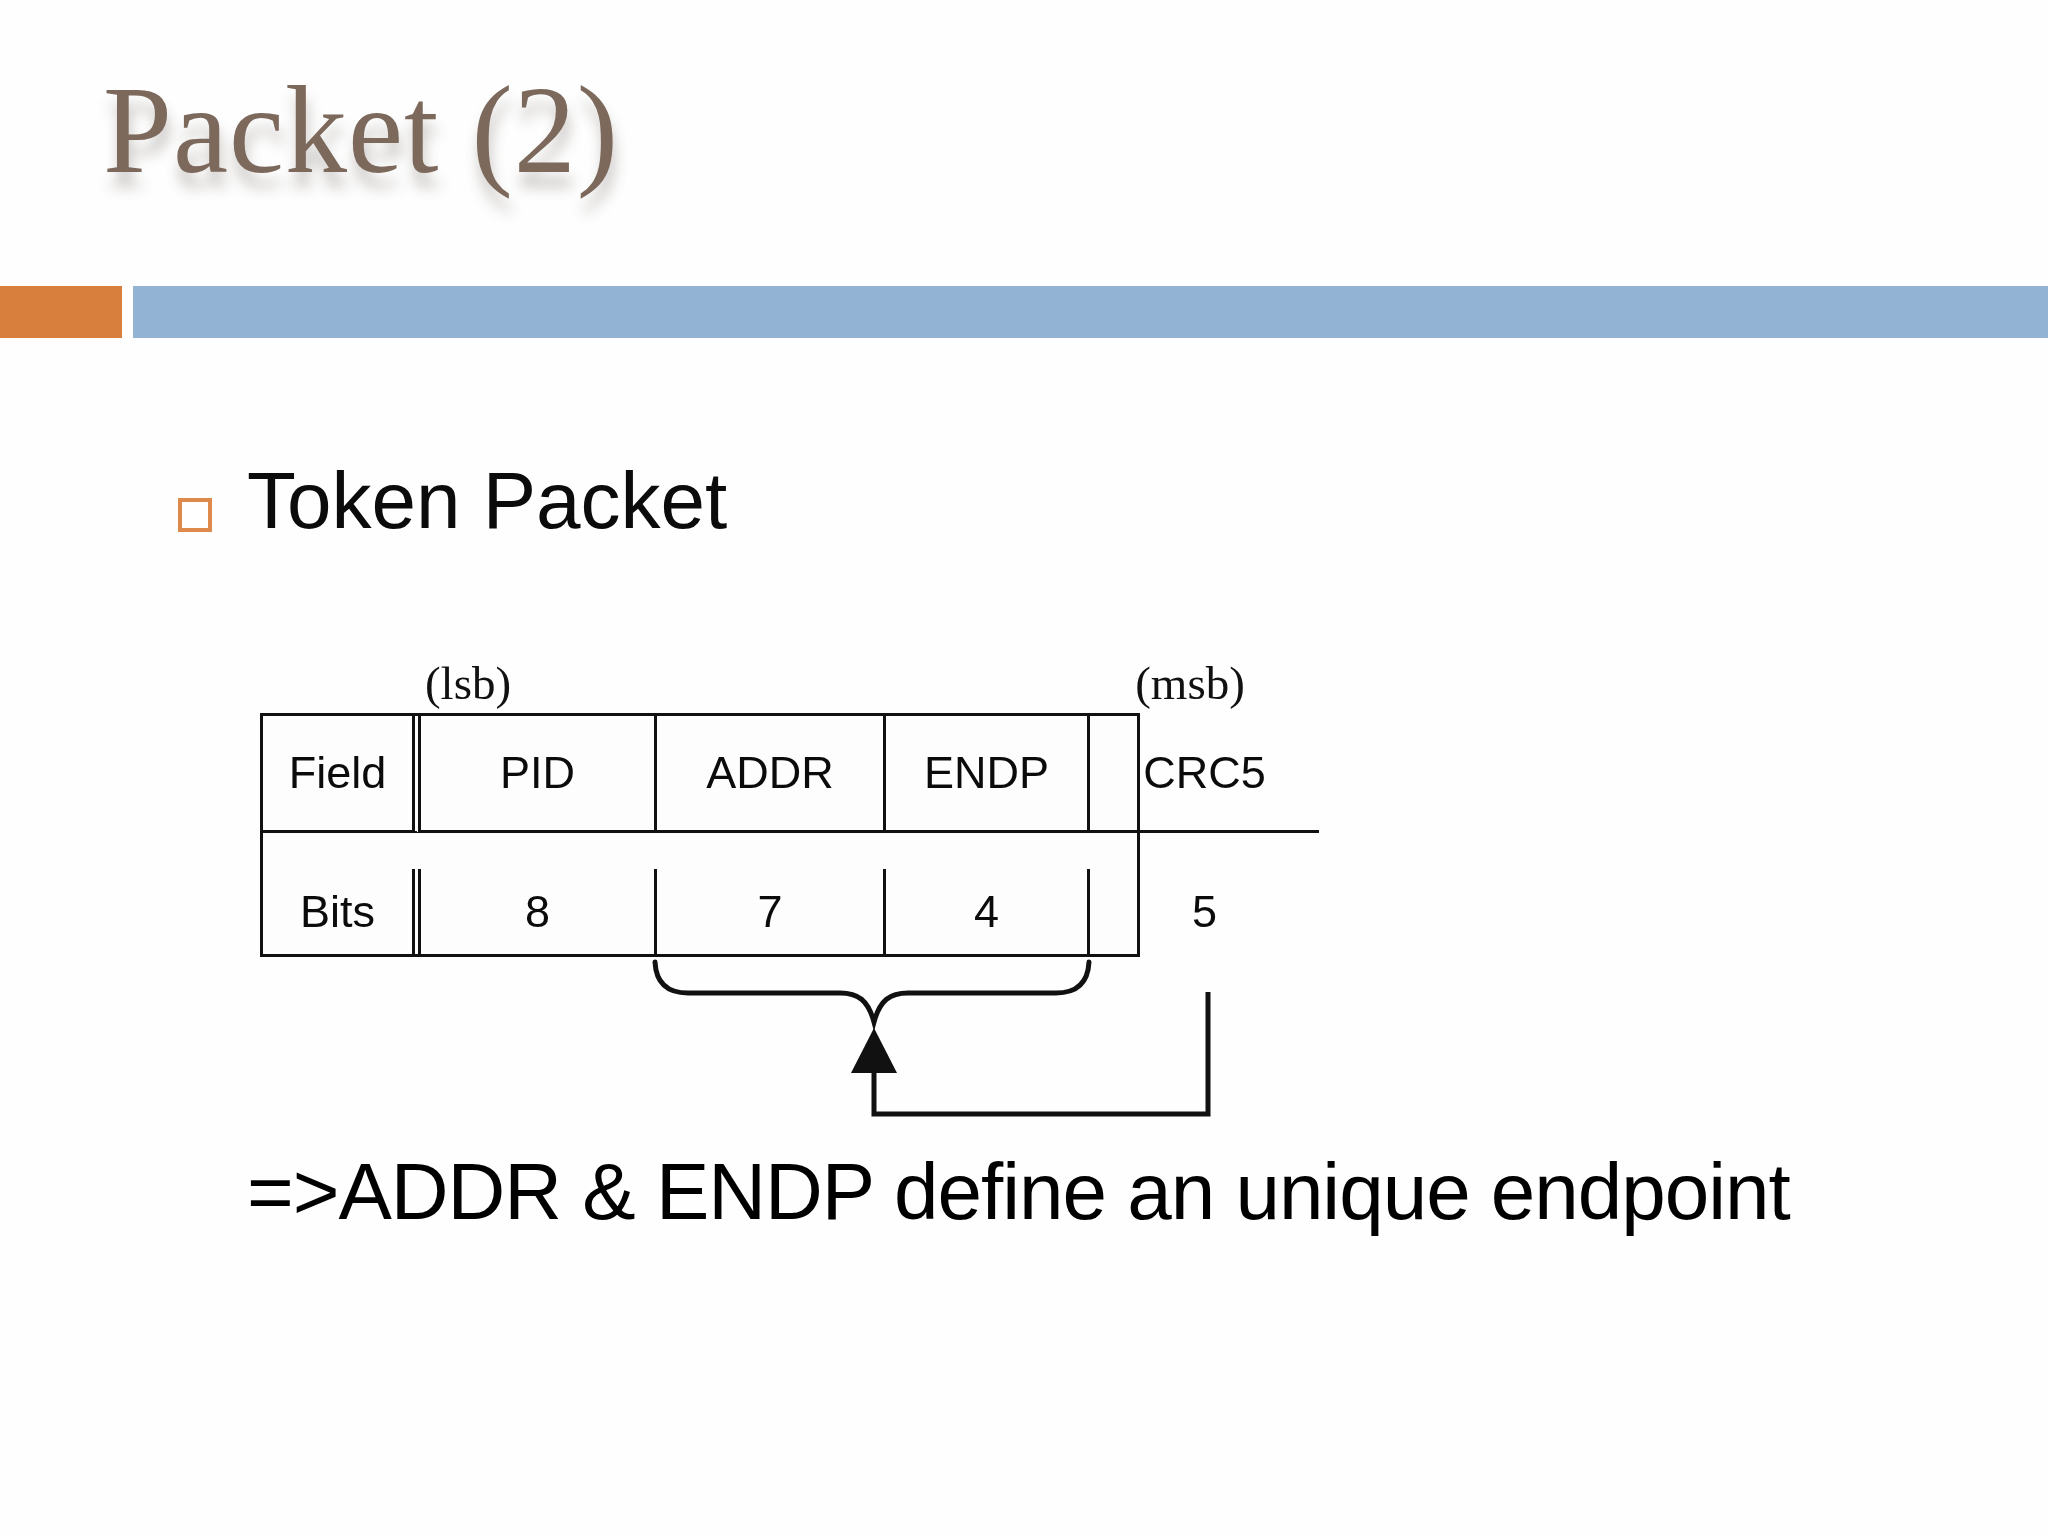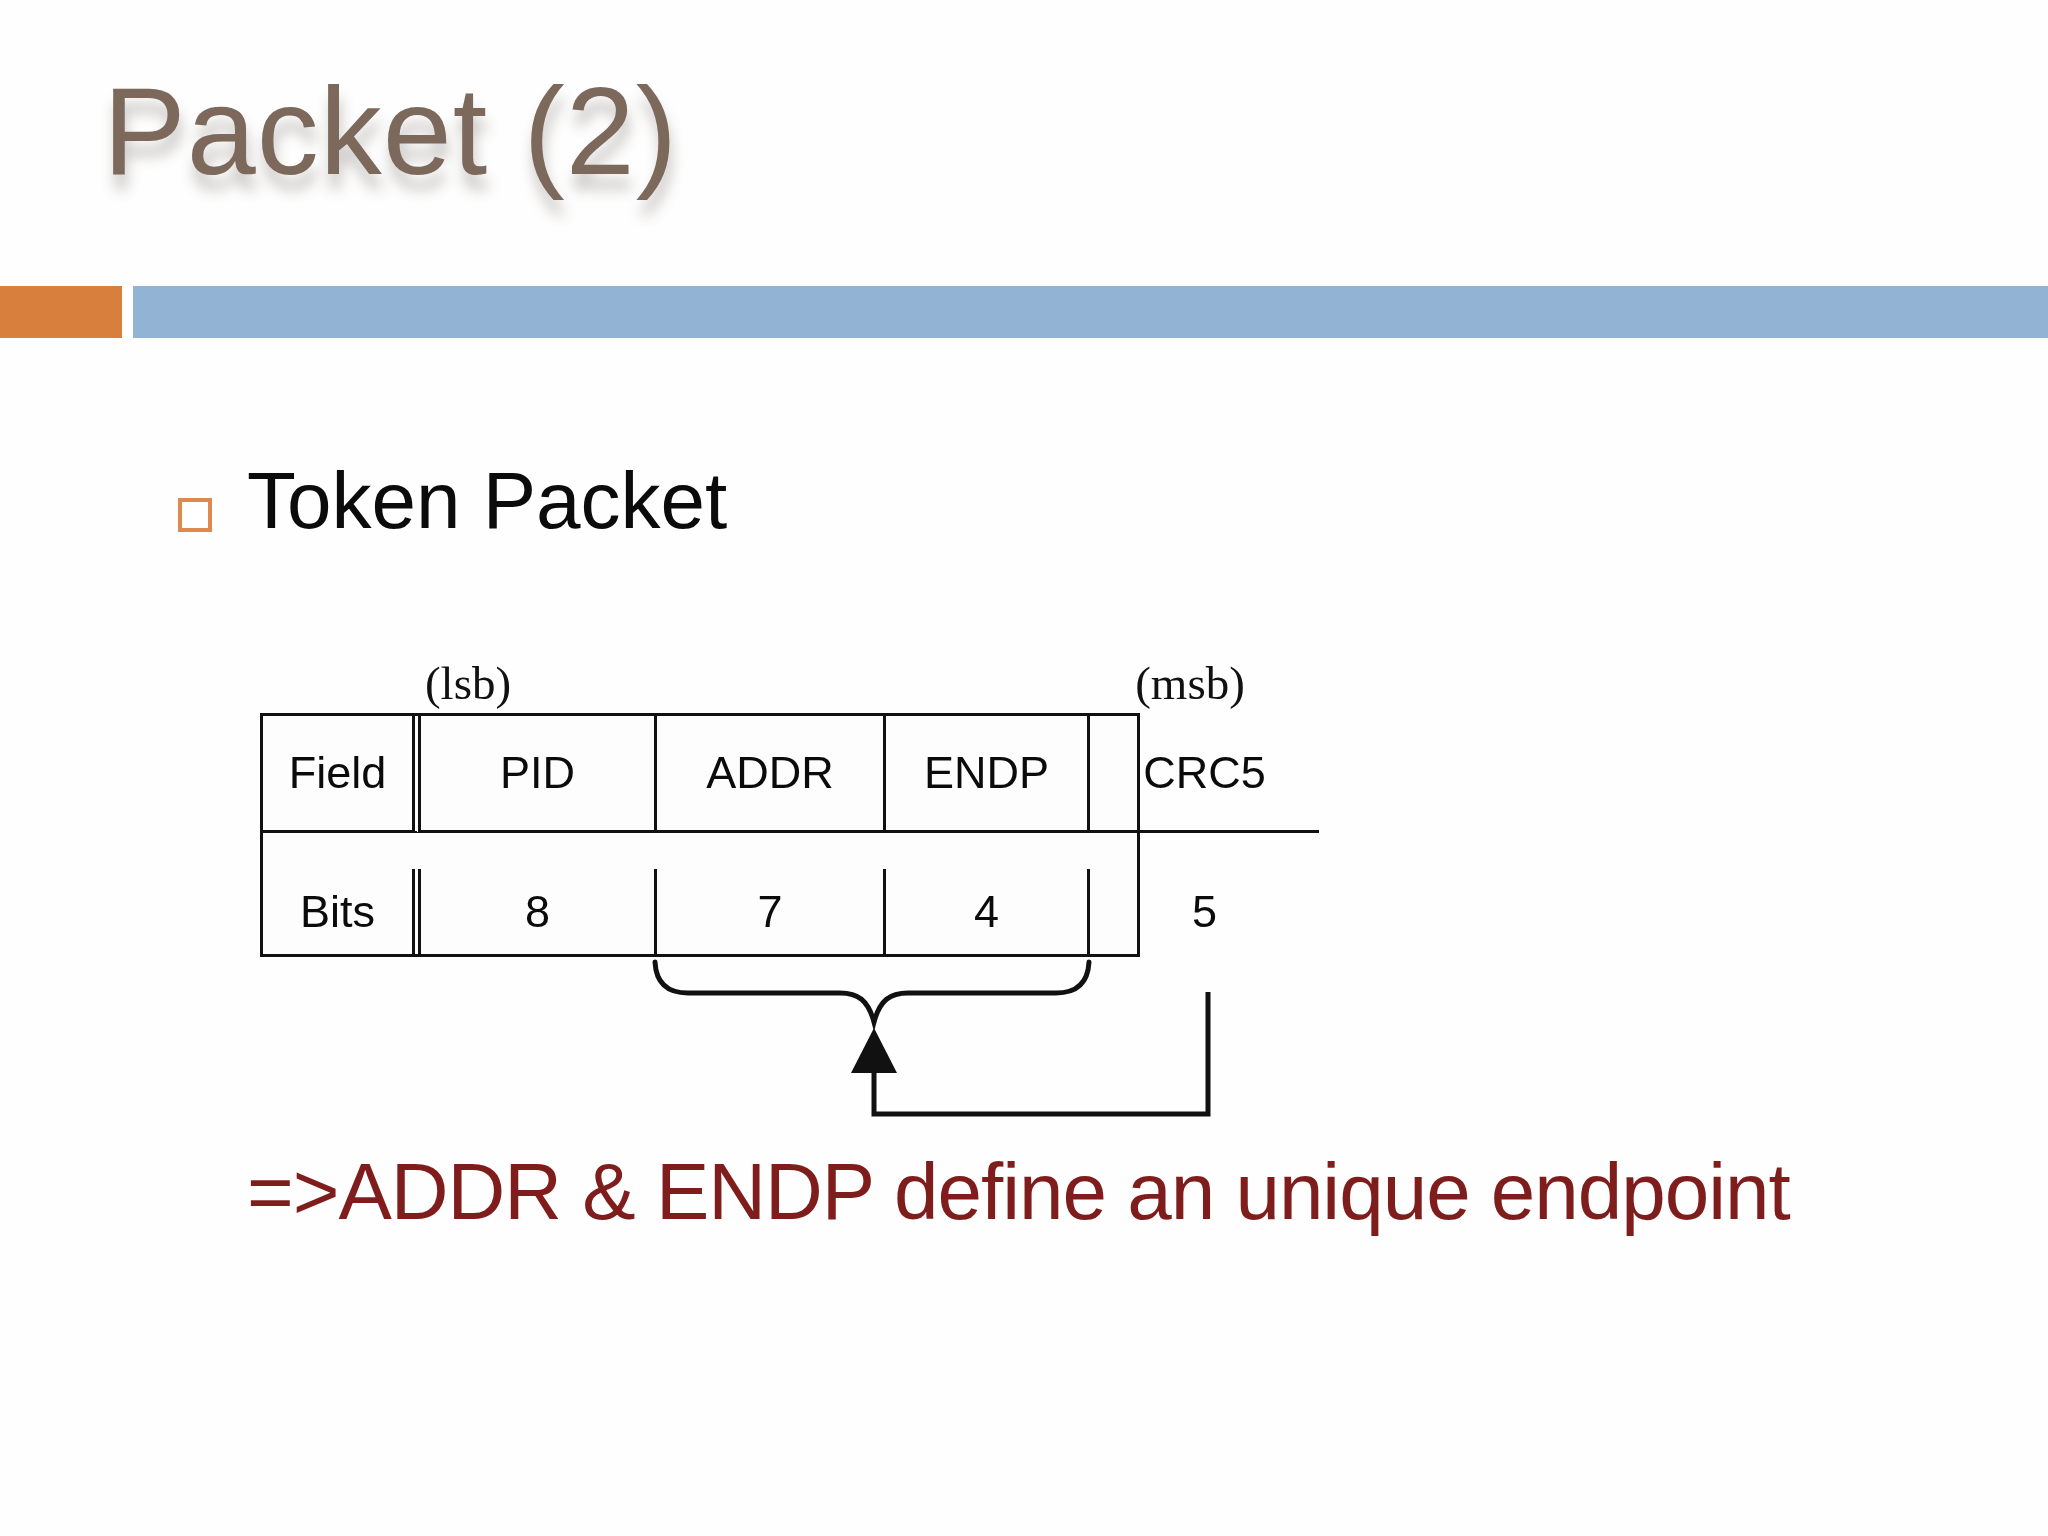--- a/index.html
+++ b/index.html
@@ -10,20 +10,21 @@
     position: relative; overflow: hidden;
   }
   .slide { position: absolute; left: 0; top: 0; width: 2048px; height: 1536px; background: #fefefe; }
 
   .title {
     position: absolute; left: 103px; top: 69px;
     font-size: 124px; line-height: 1; letter-spacing: 1px;
     color: #7C695C;
     text-shadow: 2px 15px 14px rgba(80, 70, 60, 0.30);
     white-space: nowrap;
+    font-family: Liberation Serif, serif;
   }
 
   .bar { position: absolute; top: 286px; height: 52px; }
   .bar-orange { left: 0; width: 122px; background: #D97F3E; }
   .bar-blue { left: 133px; width: 1915px; background: #93B3D4; }
 
   .bullet-square {
     position: absolute; left: 178px; top: 498px;
     width: 34px; height: 34px; box-sizing: border-box;
     border: 4px solid #DE8A4D; background: #ffffff;
@@ -58,21 +59,21 @@
   }
   .cell.dbl { border-right: 9px double #111111; }
   .cell.last { border-right: none; }
   .cell.bottom { border-bottom: none; margin-top: 36px; }
 
   .overlay { position: absolute; left: 0; top: 0; pointer-events: none; }
 
   .note {
     position: absolute; left: 247px; top: 1152px;
     font-size: 80px; line-height: 1; letter-spacing: -1px;
-    color: #7f1d1d; white-space: nowrap;
+    color: #000000; white-space: nowrap;
   }
 </style>
 </head>
 <body>
 
 <div class="slide">
 
   <div class="title">Packet (2)</div>
 
   <div class="bar bar-orange"></div>

